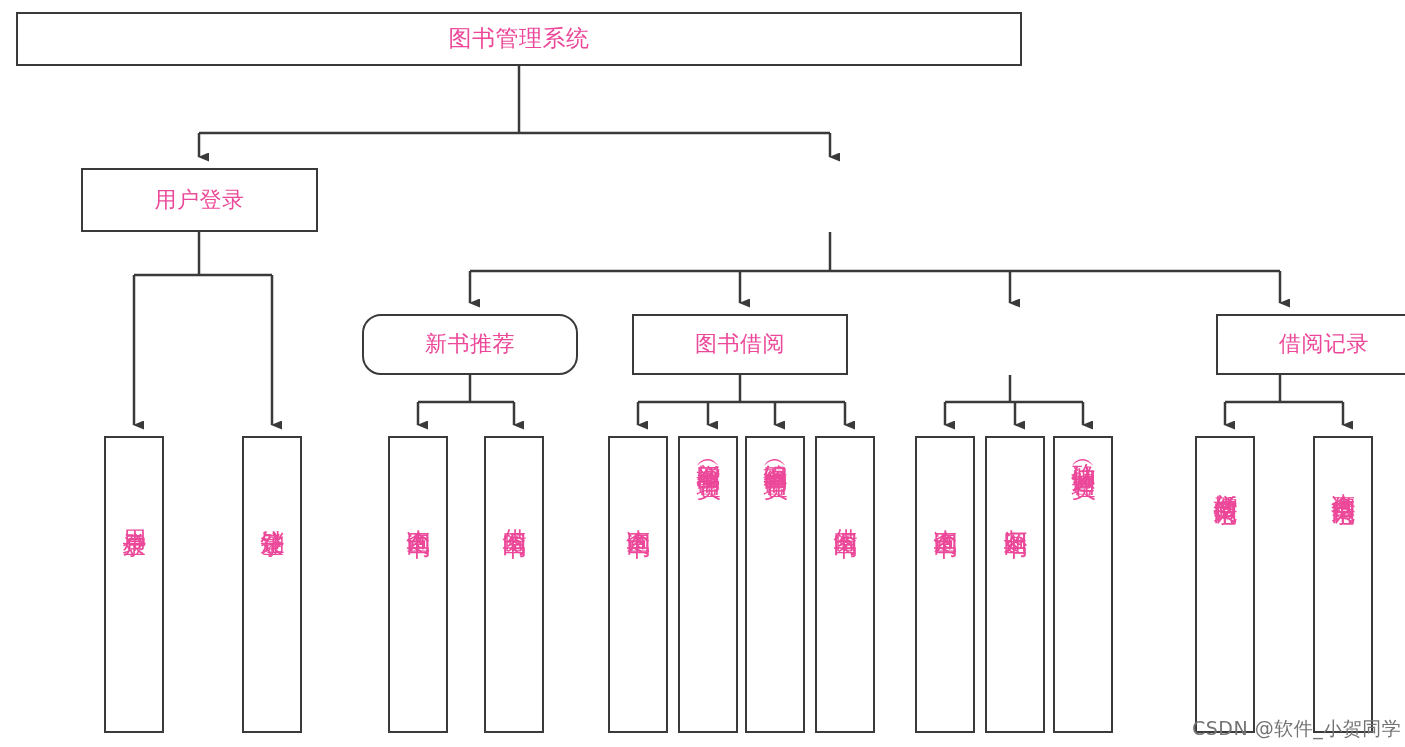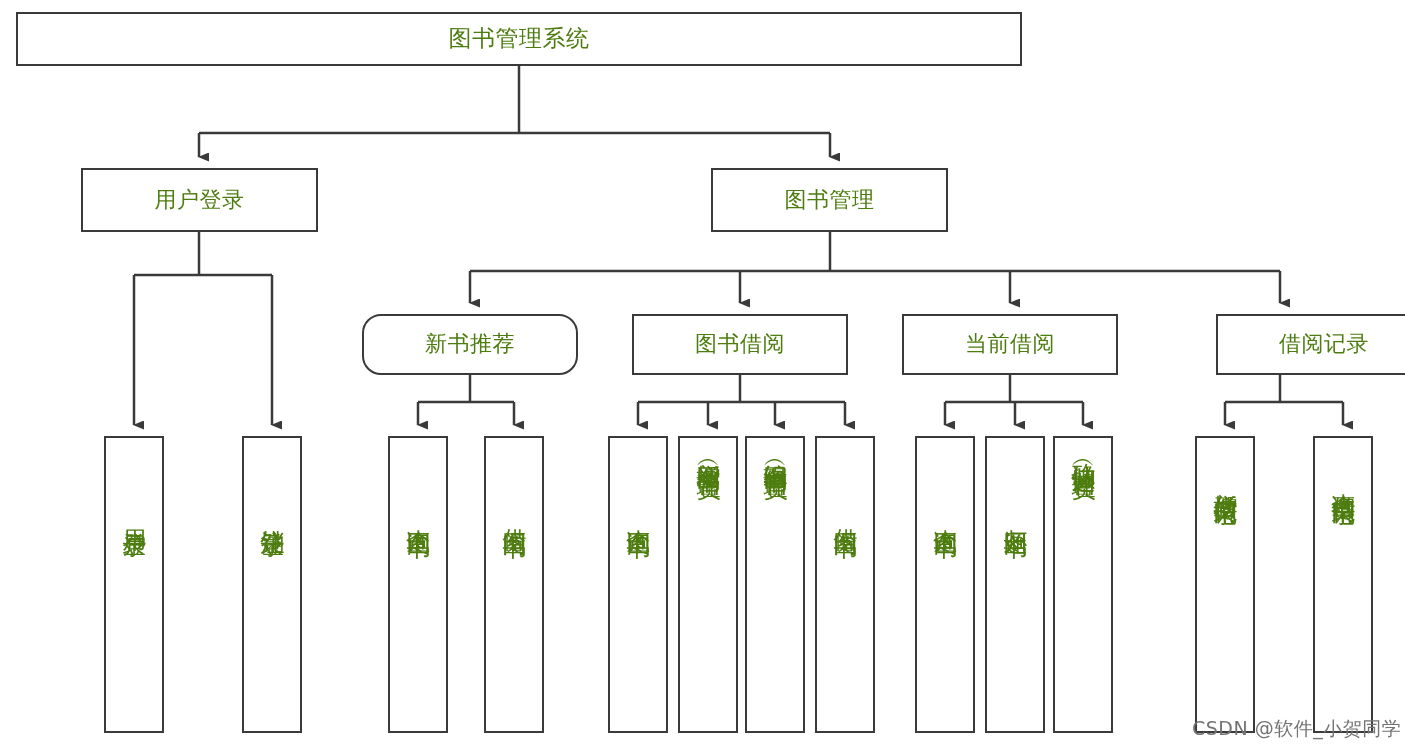--- a/index.html
+++ b/index.html
@@ -26,21 +26,21 @@
     pointer-events: none;
   }
   .node {
     position: absolute;
     box-sizing: border-box;
     border: 2.5px solid #3a3a3a;
     background: #ffffff;
     display: flex;
     align-items: center;
     justify-content: center;
-    color: #4d7c0f;
+    color: #ec4899;
   }
   .node .label {
     display: block;
     text-align: center;
     letter-spacing: 0.5px;
   }
   
   .node.horiz .label {
     font-size: 22px;
     line-height: 1.1;
@@ -128,32 +128,26 @@
     </g>
   </svg>
 
   <div class="node horiz root" style="left:16px; top:12px; width:1006px; height:54px;">
     <span class="label">图书管理系统</span>
   </div>
 
   <div class="node horiz" style="left:81px; top:168px; width:237px; height:64px;">
     <span class="label">用户登录</span>
   </div>
-  <div class="node horiz" style="left:711px; top:168px; width:237px; height:64px;">
-    <span class="label">图书管理</span>
-  </div>
 
   <div class="node horiz" style="left:362px; top:314px; width:216px; height:61px;border-radius:19px;">
     <span class="label">新书推荐</span>
   </div>
   <div class="node horiz" style="left:632px; top:314px; width:216px; height:61px;">
     <span class="label">图书借阅</span>
-  </div>
-  <div class="node horiz" style="left:902px; top:314px; width:216px; height:61px;">
-    <span class="label">当前借阅</span>
   </div>
   <div class="node horiz" style="left:1172px; top:314px; width:216px; height:61px;margin-left:44px;">
     <span class="label">借阅记录</span>
   </div>
 
   <div class="node vert" style="left:104px; top:436px; width:60px; height:297px; padding-top:72px;">
     <span class="label">用户登录</span>
   </div>
   <div class="node vert" style="left:242px; top:436px; width:60px; height:297px; padding-top:72px;">
     <span class="label">注销登录</span>

